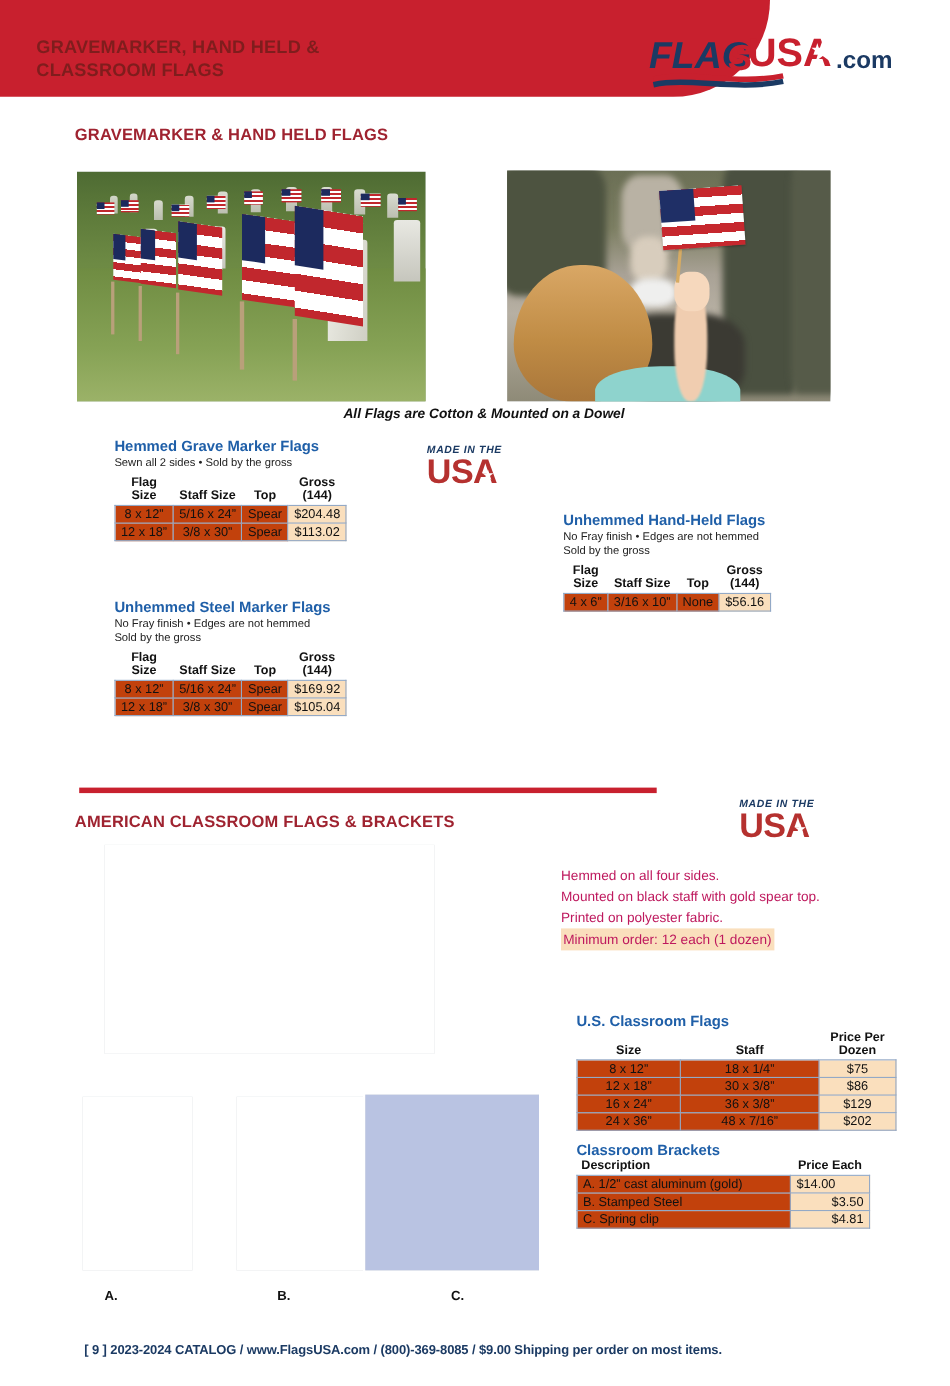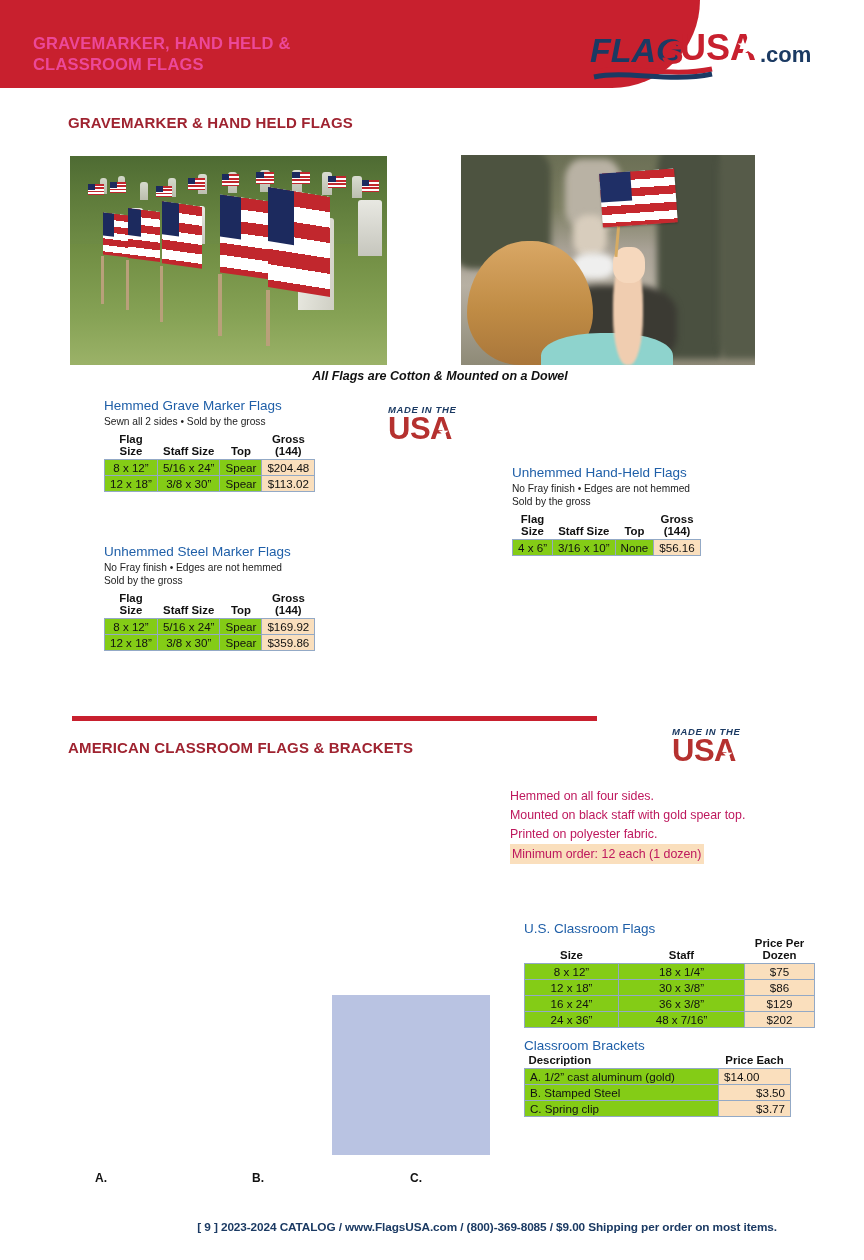--- a/index.html
+++ b/index.html
@@ -14,21 +14,21 @@
   .page{position:relative;width:864px;height:1260px;}
 
   
   .header-band{
     position:absolute;left:0;top:0;width:700px;height:88px;
     background:#c8202e;
     border-bottom-right-radius:88px 88px;
   }
   .header-title{
     position:absolute;left:33px;top:33px;width:470px;
-    color:#ec4899;font-weight:bold;font-size:16.5px;line-height:1.25;
+    color:#7f1d1d;font-weight:bold;font-size:16.5px;line-height:1.25;
     letter-spacing:.2px;
   }
   .logo{
     position:absolute;left:588px;top:26px;width:245px;height:54px;
   }
 
   
   .sect-title{
     position:absolute;color:#9f2330;font-weight:bold;
     font-size:15px;letter-spacing:.15px;
@@ -66,36 +66,36 @@
   }
   .badge .usa .star{
     position:absolute;right:4px;bottom:5px;color:#ffffff;font-size:11px;line-height:1;
   }
   #badge1{left:388px;top:405px;}
   #badge2{left:672px;top:727px;}
 
   
   .blk{position:absolute;}
   .blk-title{
-    color:#1f5fa8;font-weight:normal;font-size:13.5px;margin:0 0 2px 0;
+    color:#1f5fa8;font-weight:bold;font-size:13.5px;margin:0 0 2px 0;
   }
   .blk-sub{
     color:#222;font-size:10.2px;line-height:1.28;margin:0 0 5px 0;
   }
 
   table.price{border-collapse:collapse;font-size:11.6px;color:#111;}
   table.price th{
     font-weight:bold;font-size:11.4px;text-align:center;
     padding:0 4px 2px 4px;border:none;line-height:1.06;color:#111;
     vertical-align:bottom;
   }
   table.price td{
     border:1px solid #93a9c6;
     padding:1px 5px;text-align:center;white-space:nowrap;
-    background:#84cc16;
+    background:#c2410c;
   }
   table.price td.price{
     background:#fadfbd;font-weight:normal;
   }
   table.price th.lefty{text-align:left;padding-left:4px;}
   table.price td.lefty{text-align:left;}
 
   #blk-hemmed-gm{left:104px;top:398px;}
   #blk-unhemmed-gm{left:104px;top:544px;}
   #blk-unhemmed-hh{left:512px;top:465px;}
@@ -112,22 +112,22 @@
   
   .blabel{
     position:absolute;font-size:12px;font-weight:bold;color:#111;
   }
   #lab-a{left:95px;top:1171px;}
   #lab-b{left:252px;top:1171px;}
   #lab-c{left:410px;top:1171px;}
 
   
   .footer{
-    position:absolute;left:0;bottom:26px;width:733px;text-align:right;
-    color:#1b3a63;font-weight:bold;font-size:11.8px;letter-spacing:-.1px;margin-left:44px;
+    position:absolute;left:0;bottom:26px;width:733px;text-align:center;
+    color:#1b3a63;font-weight:bold;font-size:11.8px;letter-spacing:-.1px;
   }
 
   
   .cem-sky{position:absolute;inset:0;background:linear-gradient(#4e6b33 0%,#5d7a3a 18%,#6d8a44 40%,#7d9a4d 100%);}
   .cem-grass{position:absolute;left:0;right:0;bottom:0;height:58%;
     background:linear-gradient(#6f8c42,#86a255 60%,#9bb268);}
   .stone{position:absolute;background:linear-gradient(#e8e8e2,#c6c6bd);border-radius:3px 3px 0 0;}
   .sflag{position:absolute;}
   .sflag .canton{position:absolute;left:0;top:0;width:42%;height:54%;background:#1c2a5e;}
   .sflag .stripes{position:absolute;inset:0;
@@ -368,21 +368,21 @@
         <tr>
           <td>8 x 12”</td>
           <td>5/16 x 24”</td>
           <td>Spear</td>
           <td class="price">$169.92</td>
         </tr>
         <tr>
           <td>12 x 18”</td>
           <td>3/8 x 30”</td>
           <td>Spear</td>
-          <td class="price">$359.86</td>
+          <td class="price">$105.04</td>
         </tr>
       </tbody>
     </table>
   </div>
 
   <div class="blk" id="blk-unhemmed-hh">
     <div class="blk-title">Unhemmed Hand-Held Flags</div>
     <div class="blk-sub">
       <div>No Fray finish • Edges are not hemmed</div>
       <div>Sold by the gross</div>
@@ -565,21 +565,21 @@
         <tr>
           <td class="lefty">A. 1/2” cast aluminum (gold)</td>
           <td class="price" style="text-align:left">$14.00</td>
         </tr>
         <tr>
           <td class="lefty">B. Stamped Steel</td>
           <td class="price" style="text-align:right">$3.50</td>
         </tr>
         <tr>
           <td class="lefty">C. Spring clip</td>
-          <td class="price" style="text-align:right">$3.77</td>
+          <td class="price" style="text-align:right">$4.81</td>
         </tr>
       </tbody>
     </table>
   </div>
 
   <div class="photo" id="photo-bracket-a">
     <div class="brk-bg"></div>
     <svg viewBox="0 0 100 158" width="100" height="158">
       <path d="M46 8 C 58 14, 60 30, 54 56 C 48 84, 40 104, 34 120 C 28 136, 16 144, 10 146
                C 6 147, 4 142, 6 136 C 12 116, 22 92, 28 68 C 34 44, 34 20, 40 10 Z" fill="#b79a4e" stroke="#8f7a38" stroke-width="1.2"></path>

